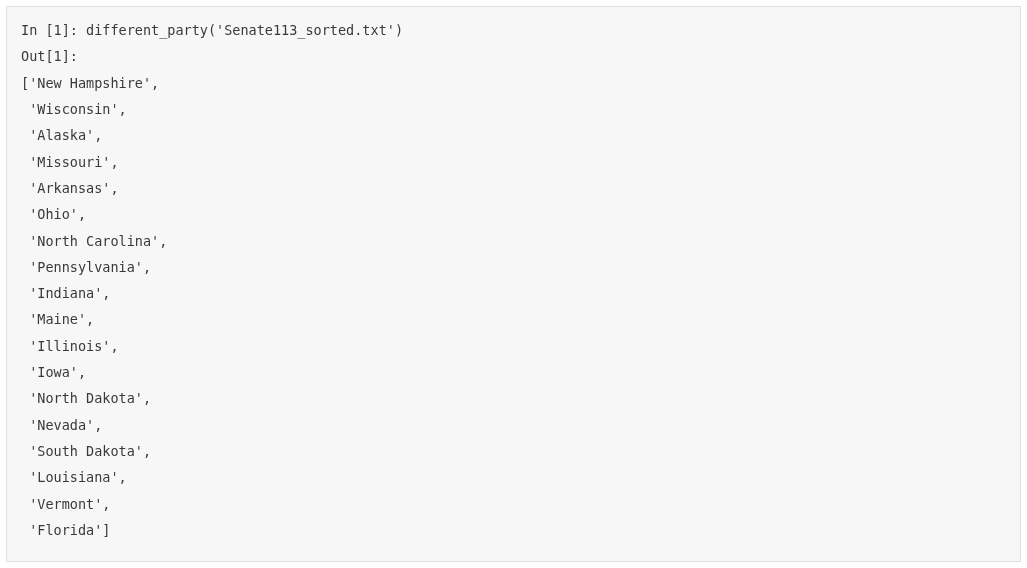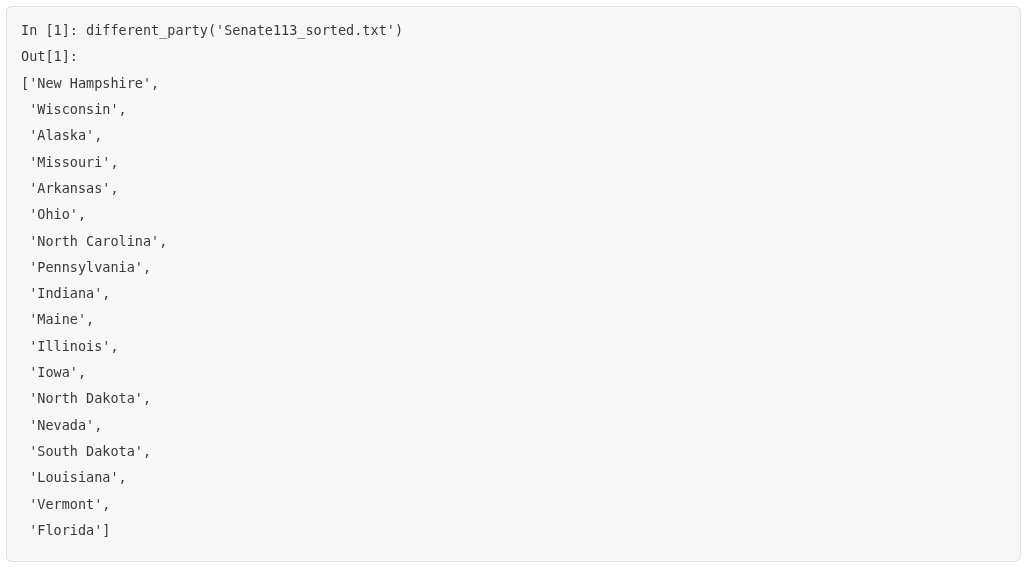--- a/index.html
+++ b/index.html
@@ -8,21 +8,21 @@
       box-sizing: border-box;
     }
     body {
       background: #ffffff;
       padding: 6px;
       font-family: "SFMono-Regular", Consolas, "Liberation Mono", Menlo, Courier, monospace;
     }
     .code-block {
       background: #f7f7f7;
       border: 1px solid #e0e0e0;
-      border-radius: 6px;
+      border-radius: 0;
       padding: 10px 14px;
       font-size: 13.5px;
       line-height: 1.95;
       color: #3a3a3a;
       white-space: pre;
       overflow-x: auto;
       min-height: 556px;
     }
   </style>
 </head>

